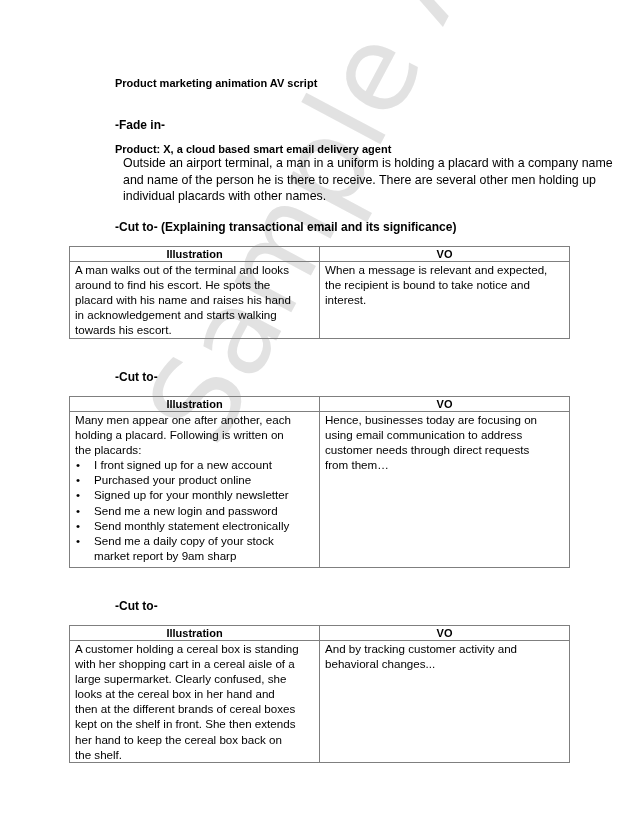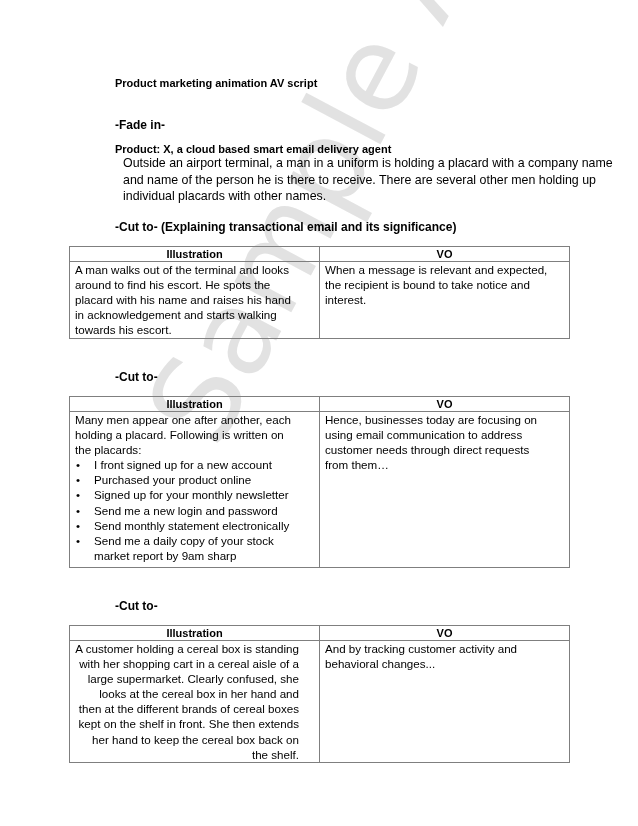--- a/index.html
+++ b/index.html
@@ -91,19 +91,19 @@
       <colgroup>
           <col class="c1">
           <col class="c2">
         </colgroup>
       <tbody>
           <tr>
         <th>Illustration</th>
         <th>VO</th>
       </tr>
       <tr>
-        <td style="height:106px;text-align:right;">A customer holding a cereal box is standing with her shopping cart in a cereal aisle of a large supermarket. Clearly confused, she looks at the cereal box in her hand and then at the different brands of cereal boxes kept on the shelf in front. She then extends her hand to keep the cereal box back on the shelf.</td>
+        <td style="height:106px;">A customer holding a cereal box is standing with her shopping cart in a cereal aisle of a large supermarket. Clearly confused, she looks at the cereal box in her hand and then at the different brands of cereal boxes kept on the shelf in front. She then extends her hand to keep the cereal box back on the shelf.</td>
         <td>And by tracking customer activity and behavioral changes...</td>
       </tr>
     </tbody>
       </table>
   </div>
 </div>
 
 </body></html>

